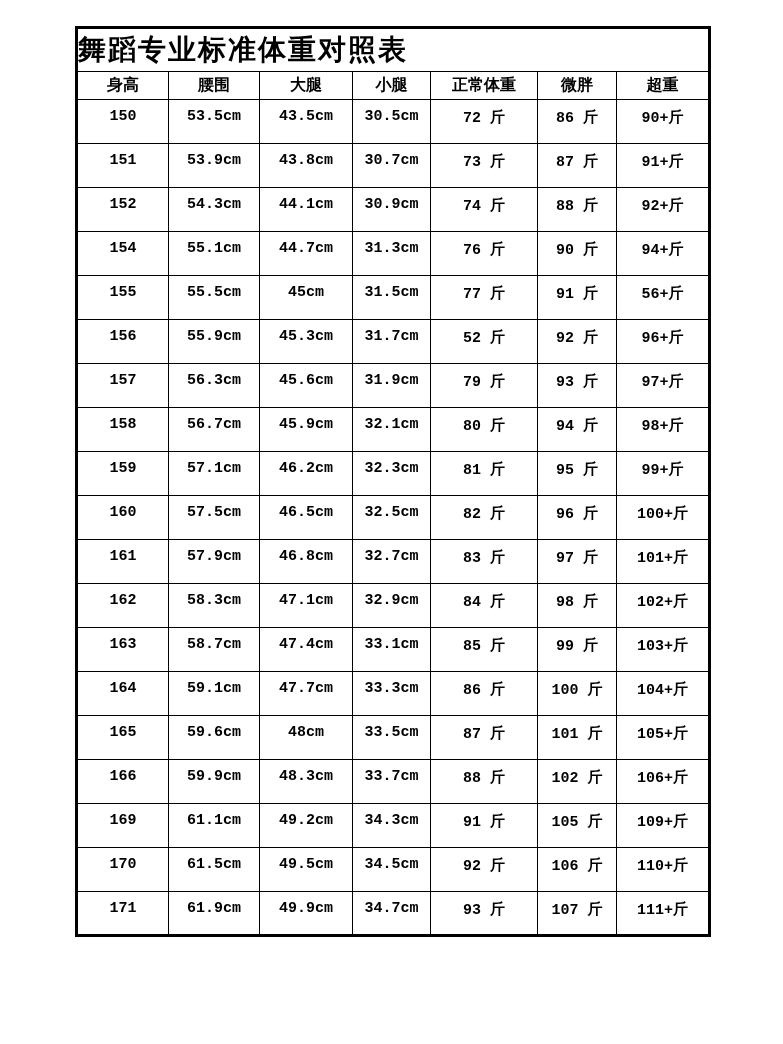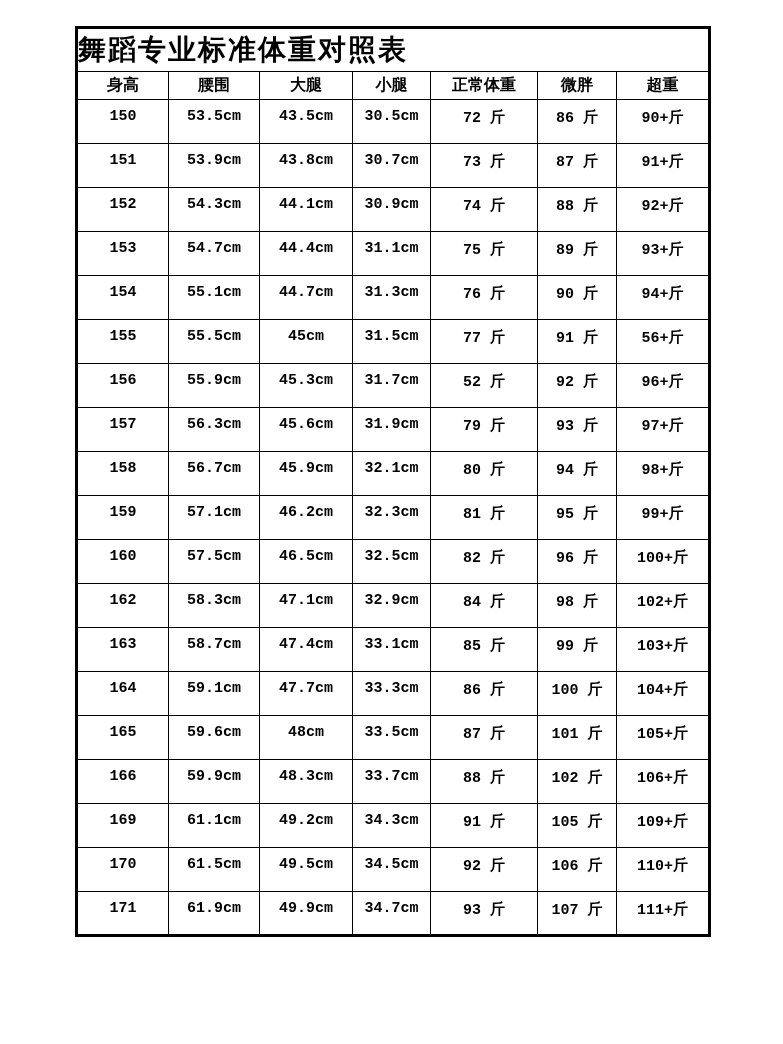--- a/index.html
+++ b/index.html
@@ -113,29 +113,20 @@
         <tr>
           <td>152</td>
           <td>54.3cm</td>
           <td>44.1cm</td>
           <td>30.9cm</td>
           <td>74 斤</td>
           <td>88 斤</td>
           <td>92+斤</td>
         </tr>
         <tr>
-          <td>153</td>
-          <td>54.7cm</td>
-          <td>44.4cm</td>
-          <td>31.1cm</td>
-          <td>75 斤</td>
-          <td>89 斤</td>
-          <td>93+斤</td>
-        </tr>
-        <tr>
           <td>154</td>
           <td>55.1cm</td>
           <td>44.7cm</td>
           <td>31.3cm</td>
           <td>76 斤</td>
           <td>90 斤</td>
           <td>94+斤</td>
         </tr>
         <tr>
           <td>155</td>
@@ -185,20 +176,29 @@
         <tr>
           <td>160</td>
           <td>57.5cm</td>
           <td>46.5cm</td>
           <td>32.5cm</td>
           <td>82 斤</td>
           <td>96 斤</td>
           <td>100+斤</td>
         </tr>
         <tr>
+          <td>161</td>
+          <td>57.9cm</td>
+          <td>46.8cm</td>
+          <td>32.7cm</td>
+          <td>83 斤</td>
+          <td>97 斤</td>
+          <td>101+斤</td>
+        </tr>
+        <tr>
           <td>162</td>
           <td>58.3cm</td>
           <td>47.1cm</td>
           <td>32.9cm</td>
           <td>84 斤</td>
           <td>98 斤</td>
           <td>102+斤</td>
         </tr>
         <tr>
           <td>163</td>

